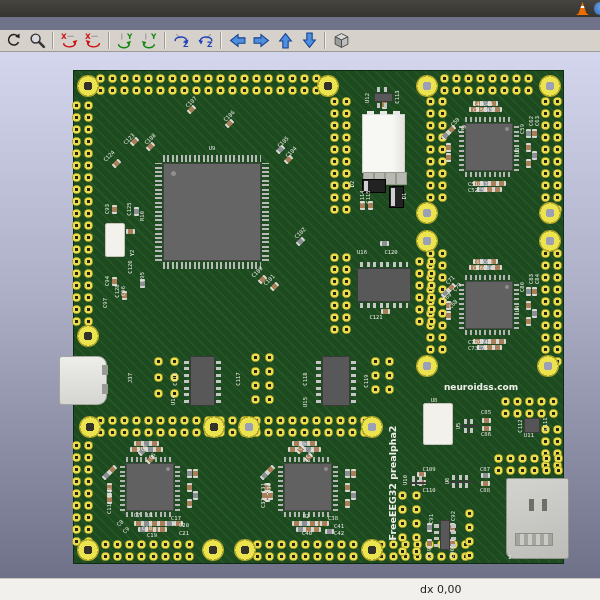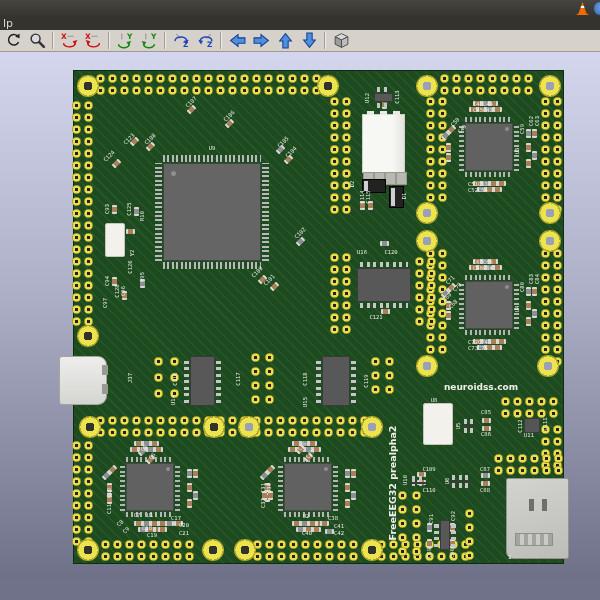--- a/index.html
+++ b/index.html
@@ -82,23 +82,20 @@
 
 <div class="screen">
 
   <div class="panel">
     <div class="tray">
       <span class="vlc"></span>
       <span class="bluedot"></span>
     </div>
   </div>
 
-  <div class="menubar">
-    <span class="menu-item">lp</span>
-  </div>
 
   <div class="toolbar">
     <button class="tb">
         <svg viewBox="0 0 16 16" width="17" height="17">
           <path d="M12.8 9.6a5 5 0 1 1-0.9-5.8" fill="none" stroke="#222" stroke-width="1.4"></path>
           <path d="M13.6 1.4 L13.8 5.8 L9.6 4.4 Z" fill="#222"></path>
         </svg>
       </button>
     <button class="tb">
         <svg viewBox="0 0 16 16" width="17" height="17">
@@ -861,14 +858,17 @@
         <span class="silk" style="left: 46px; top: 452px; transform: translate(-50%, -50%) rotate(-45deg);">C8</span>
         <span class="silk" style="left: 52px; top: 459px; transform: translate(-50%, -50%) rotate(-45deg);">C9</span>
         <span class="silk" style="left: 70px; top: 377px; transform: translate(-50%, -50%) rotate(-45deg);">C5</span>
         <span class="silk" style="left: 78px; top: 385px; transform: translate(-50%, -50%) rotate(-45deg);">C6</span>
         <span class="silk" style="left: 228px; top: 375px; transform: translate(-50%, -50%) rotate(-45deg);">C26</span>
         <span class="silk" style="left: 236px; top: 383px; transform: translate(-50%, -50%) rotate(-45deg);">C29</span>
         <span class="silk" style="left: 436px; top: 486px; transform: translate(-50%, -50%) rotate(0deg);">2</span>
       </div>
   </div>
 
+  <div class="statusbar">
+    <span class="dx">dx 0,00</span>
+  </div>
 
 </div>
 
 </body></html>

